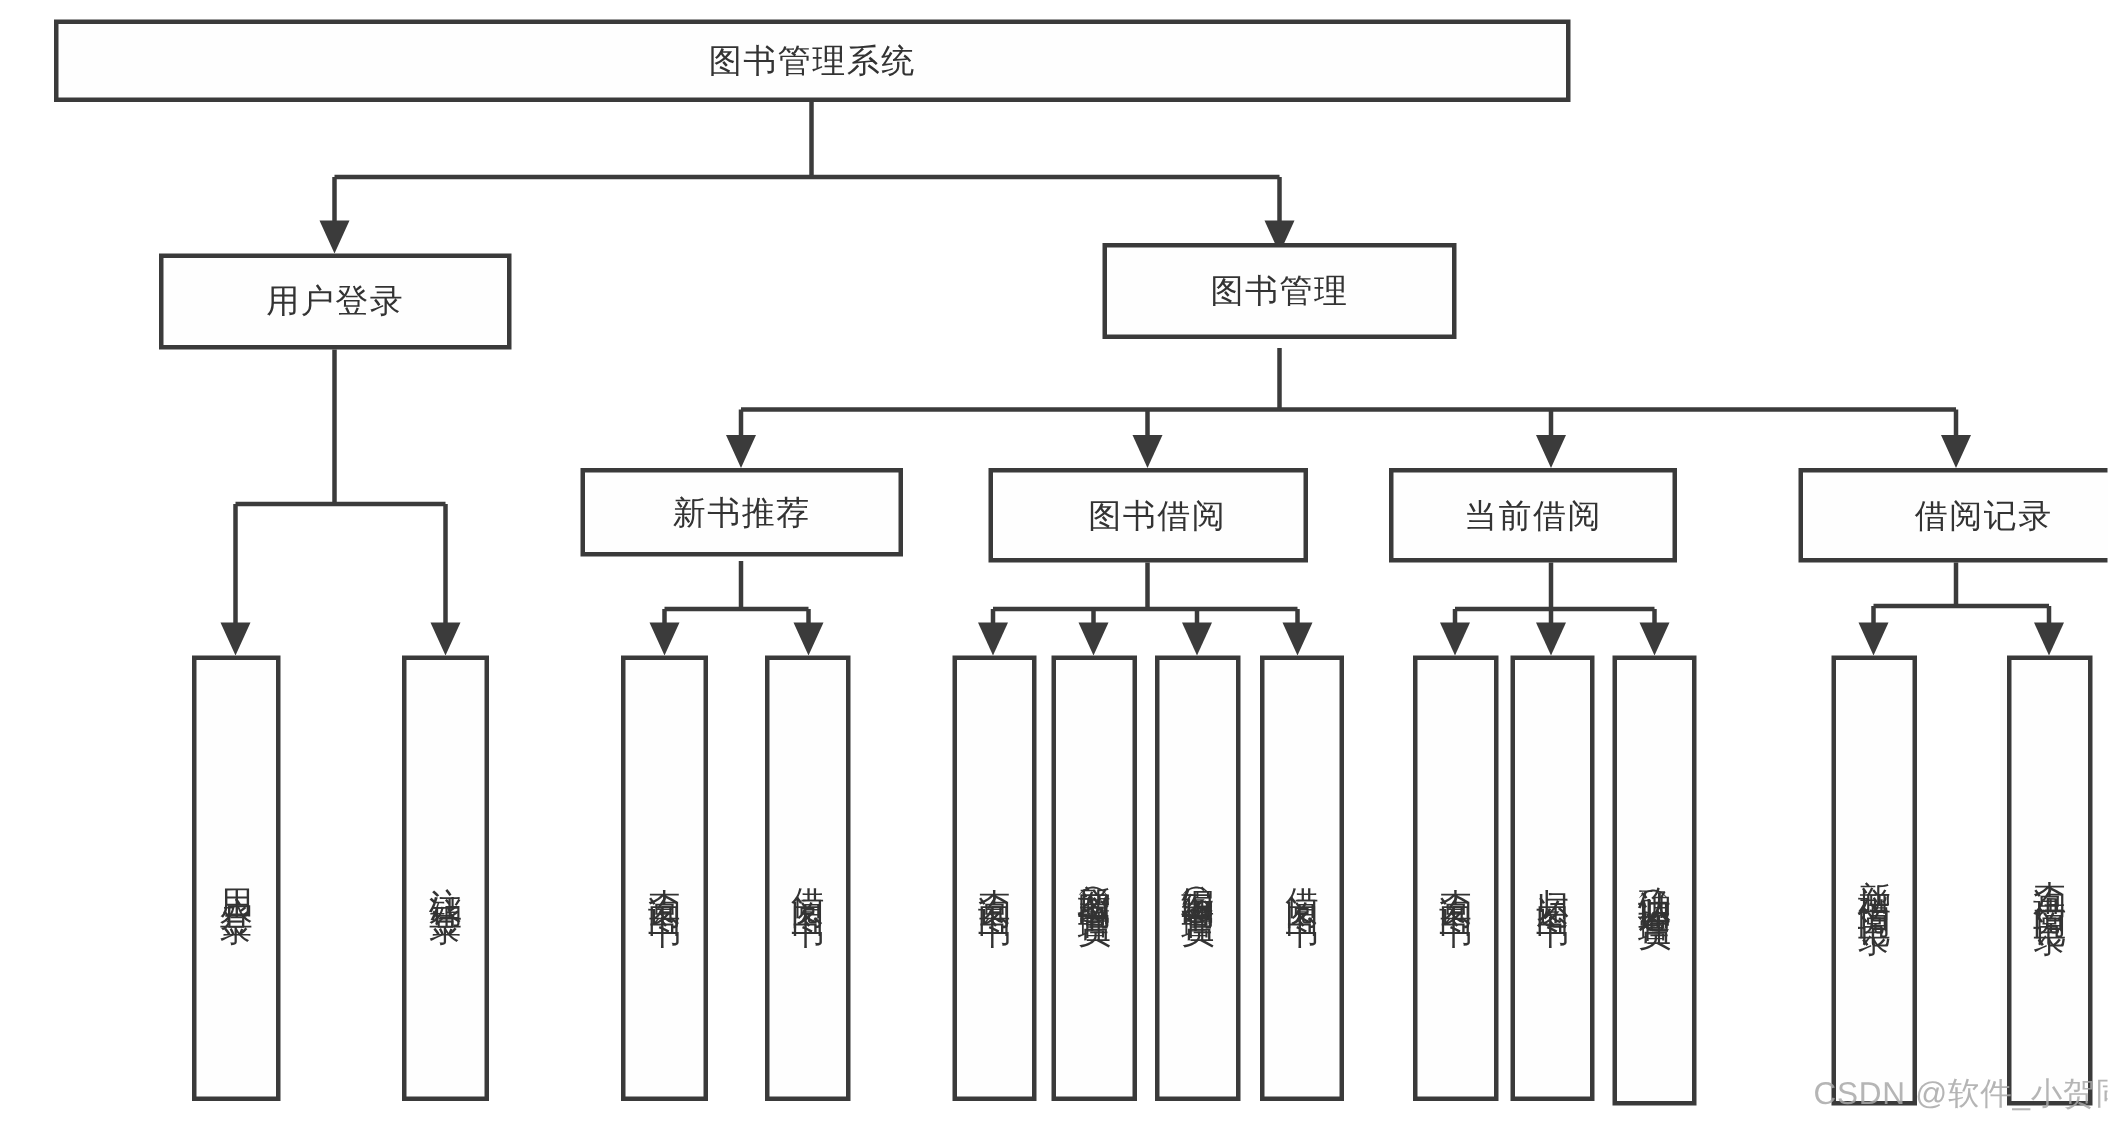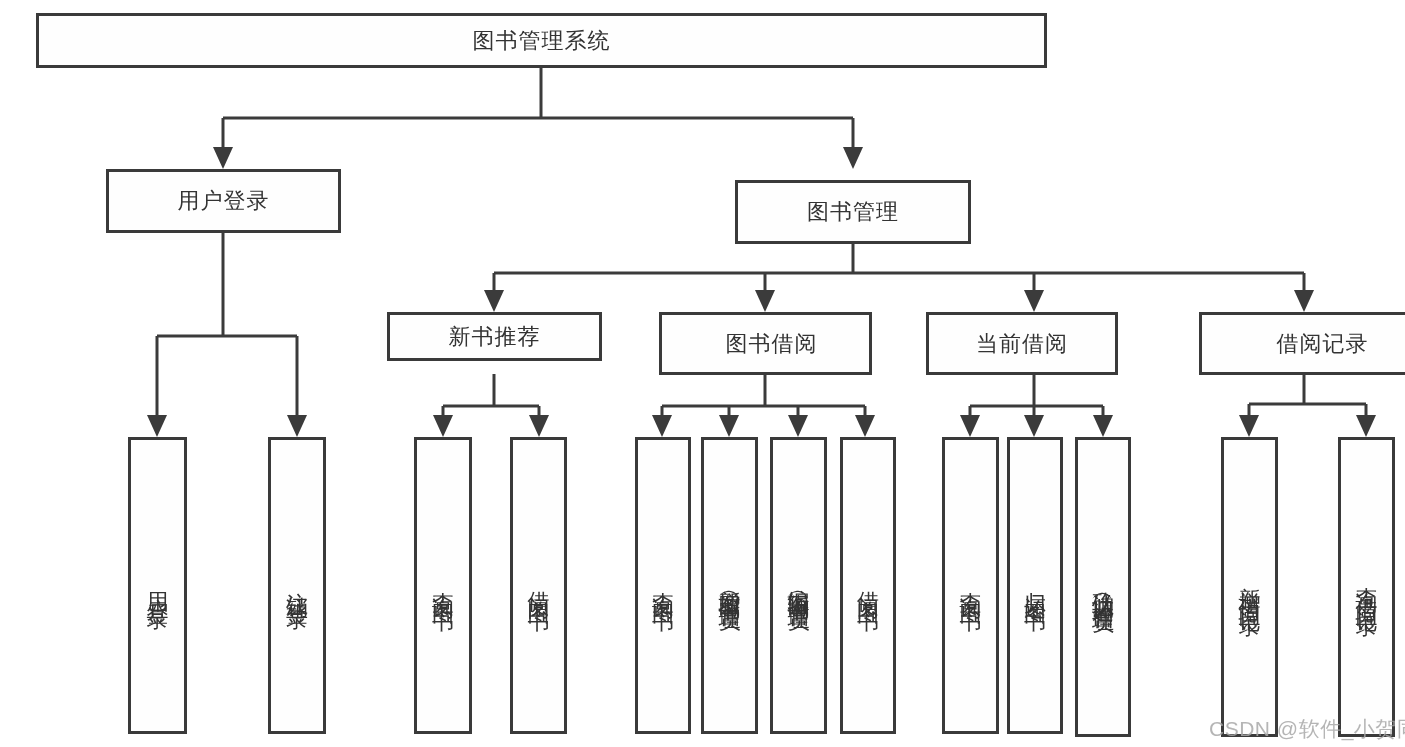--- a/index.html
+++ b/index.html
@@ -126,25 +126,25 @@
     </g>
   </svg>
 
   <div class="node" style="left:12px; top:13px; width:1011px; height:55px;">
     <span class="htext">图书管理系统</span>
   </div>
 
   <div class="node" style="left:82px; top:169px; width:235px; height:64px;">
     <span class="htext">用户登录</span>
   </div>
-  <div class="node" style="left:711px; top:180px; width:236px; height:64px;">
+  <div class="node" style="left:711px; top:162px; width:236px; height:64px;">
     <span class="htext">图书管理</span>
   </div>
 
-  <div class="node" style="left:363px; top:312px; width:215px; height:49px;">
+  <div class="node" style="left:363px; top:312px; width:215px; height:59px;">
     <span class="htext">新书推荐</span>
   </div>
   <div class="node" style="left:635px; top:312px; width:213px; height:63px;padding-left:12px;">
     <span class="htext">图书借阅</span>
   </div>
   <div class="node" style="left:902px; top:312px; width:192px; height:63px;">
     <span class="htext">当前借阅</span>
   </div>
   <div class="node" style="left:1175px; top:312px; width:247px; height:63px;">
     <span class="htext">借阅记录</span>

